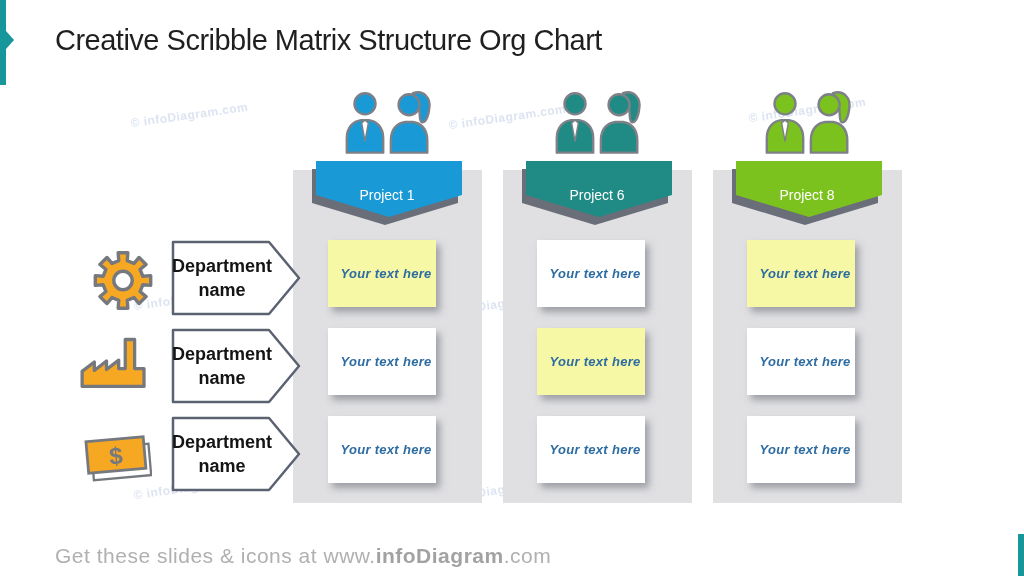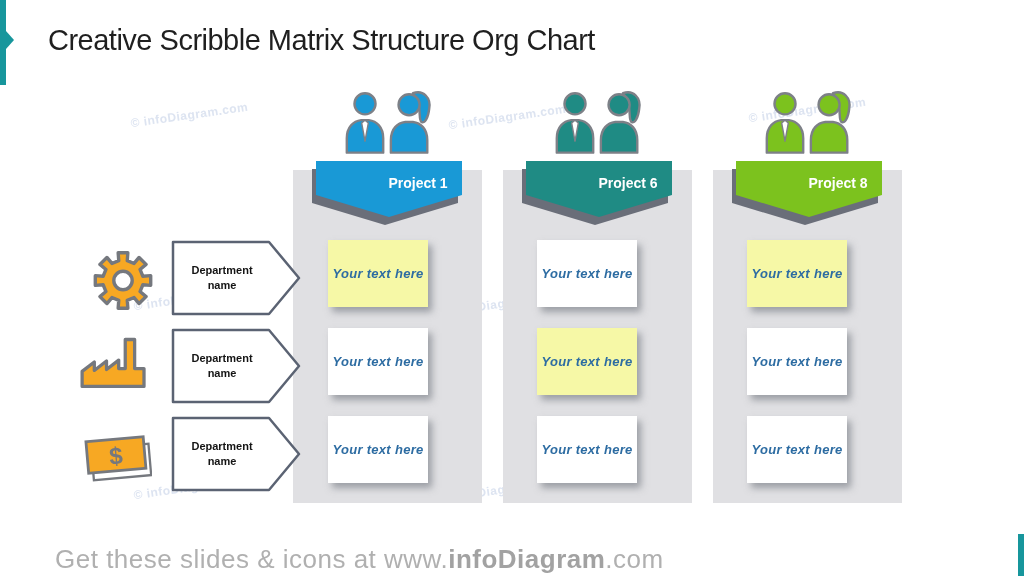--- a/index.html
+++ b/index.html
@@ -6,44 +6,44 @@
   body{
     position:relative;width:1024px;height:576px;overflow:hidden;background:#ffffff;
     font-family:"Liberation Sans",sans-serif;
   }
   
   .accent-top{position:absolute;left:0;top:0;width:6px;height:85px;background:#17969C;z-index:5;}
   .accent-chevron{position:absolute;left:6px;top:31px;width:0;height:0;
     border-top:9px solid transparent;border-bottom:9px solid transparent;border-left:8px solid #17969C;z-index:5;}
   .accent-bottom{position:absolute;right:0;bottom:0;width:6px;height:42px;background:#17969C;z-index:5;}
   
-  .title{position:absolute;left:48px;top:24px;font-size:29px;color:#1f1f1f;letter-spacing:-0.5px;font-weight:400;z-index:4;}
+  .title{position:absolute;left:55px;top:24px;font-size:29px;color:#1f1f1f;letter-spacing:-0.5px;font-weight:400;z-index:4;}
   
   .wm{position:absolute;color:#dde4f1;font-size:12px;font-weight:600;letter-spacing:.5px;
       transform:rotate(-8deg);white-space:nowrap;z-index:1;}
   
   .col-bg{position:absolute;top:170px;width:189px;height:333px;background:#e0e0e3;z-index:2;}
   .people{position:absolute;top:87px;width:92px;height:70px;z-index:3;}
   .banner{position:absolute;top:161px;width:150px;height:64px;z-index:3;}
-  .banner-label{position:absolute;top:167px;width:150px;height:32px;z-index:4;
-      display:flex;align-items:center;justify-content:center;color:#fff;font-size:14px;font-weight:700;margin-left:31px;}
+  .banner-label{position:absolute;top:179px;width:150px;height:32px;z-index:4;
+      display:flex;align-items:center;justify-content:center;color:#fff;font-size:14px;font-weight:400;}
   
   .box{position:absolute;width:100px;height:67px;background:#fff;z-index:3;
       box-shadow:4px 5px 7px rgba(100,105,115,.55);
-      display:flex;align-items:center;justify-content:center;}
+      display:flex;align-items:center;justify-content:center;padding-left:8px;}
   .box.hl{background:#f6f8a6;}
   .box span{color:#2d6ca2;font-size:13px;font-weight:600;font-style:italic;letter-spacing:.3px;}
   
   .dept-shape{position:absolute;left:170px;width:132px;height:78px;z-index:3;}
   .dept-label{position:absolute;left:176px;width:92px;height:72px;z-index:4;
       display:flex;align-items:center;justify-content:center;text-align:center;
-      font-size:11px;font-weight:700;color:#141414;line-height:1.35;}
+      font-size:18px;font-weight:700;color:#141414;line-height:1.35;}
   .dept-icon{position:absolute;z-index:3;}
   
-  .footer{position:absolute;left:55px;top:544px;font-size:26px;color:#b0b0b0;letter-spacing:.5px;z-index:4;}
+  .footer{position:absolute;left:55px;top:544px;font-size:21px;color:#b0b0b0;letter-spacing:.5px;z-index:4;}
   .footer .brand{font-weight:700;color:#a2a2a2;}
 </style>
 </head>
 <body>
 
 <div class="accent-top"></div>
 <div class="accent-chevron"></div>
 <div class="accent-bottom"></div>
 
 <div class="title">Creative Scribble Matrix Structure Org Chart</div>

